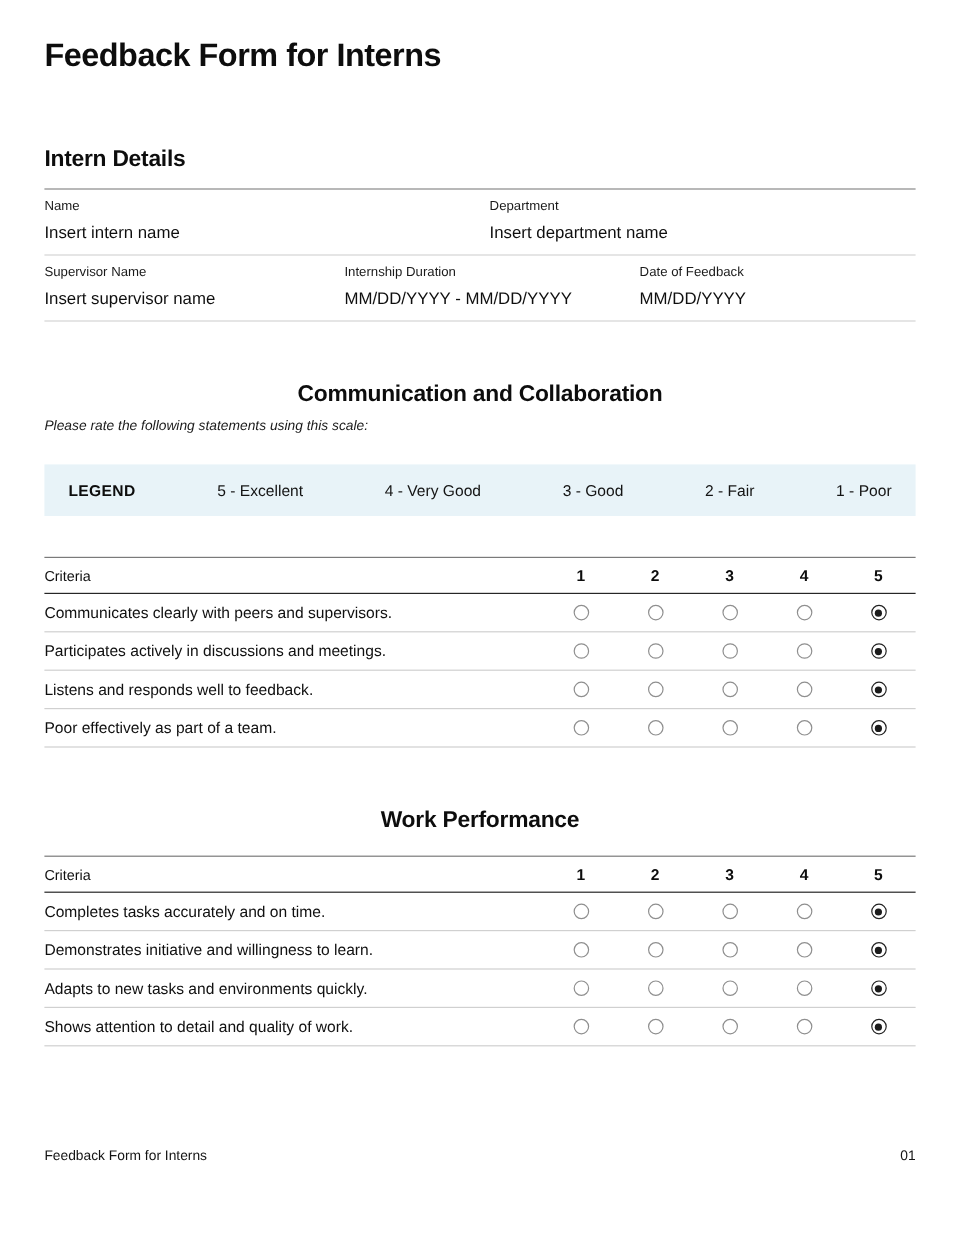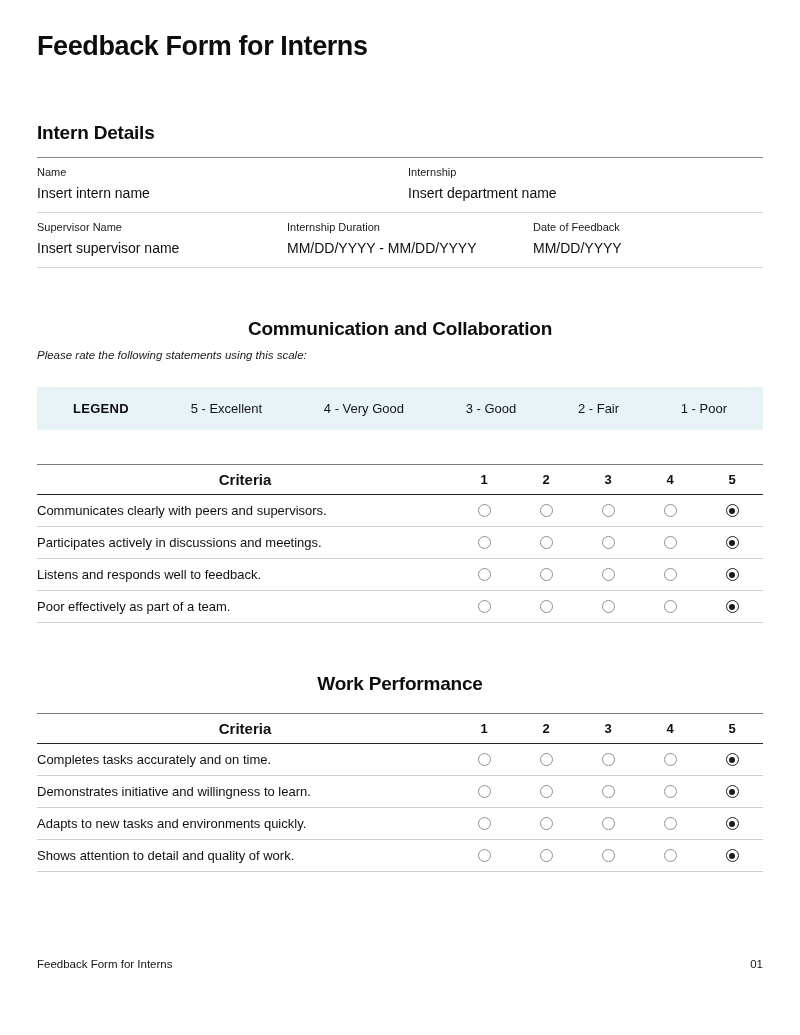--- a/index.html
+++ b/index.html
@@ -61,21 +61,21 @@
     font-style: italic;
     color: #1a1a1a;
   }
   .legend-bar {
     margin-top: 26px;
     height: 43px;
     background: #e8f3f8;
     display: flex;
     align-items: center;
     justify-content: space-between;
-    padding: 0 36px;
+    padding: 0 20px;
   }
   .legend-label {
     font-size: 13px;
     font-weight: 700;
     letter-spacing: 0.3px;
     color: #0d0d0d;
   }
   .legend-item {
     font-size: 13px;
     color: #141414;
@@ -84,23 +84,22 @@
   .rating-table { margin-top: 34px; }
   .rating-table.tight { margin-top: 18px; }
   .t-header {
     display: flex;
     align-items: center;
     height: 31px;
     border-top: 1px solid #7a7a7a;
     border-bottom: 1px solid #262626;
   }
   .t-header .criteria-cell {
-    font-weight: 700;
-    font-size: 15px;
-    text-align: center;
+    font-weight: 400;
+    font-size: 12px;
   }
   .t-row {
     display: flex;
     align-items: center;
     height: 32px;
     border-bottom: 1px solid #d0d0d0;
   }
   .criteria-cell {
     flex: 1;
     font-size: 13px;
@@ -157,21 +156,21 @@
   <h1 class="doc-title">Feedback Form for Interns</h1>
 
   <h2 class="section-heading heading-underlined">Intern Details</h2>
 
   <div class="fields-row cols-2">
     <div>
       <div class="field-label">Name</div>
       <div class="field-value">Insert intern name</div>
     </div>
     <div>
-      <div class="field-label">Internship</div>
+      <div class="field-label">Department</div>
       <div class="field-value">Insert department name</div>
     </div>
   </div>
 
   <div class="fields-row cols-3">
     <div>
       <div class="field-label">Supervisor Name</div>
       <div class="field-value">Insert supervisor name</div>
     </div>
     <div>

